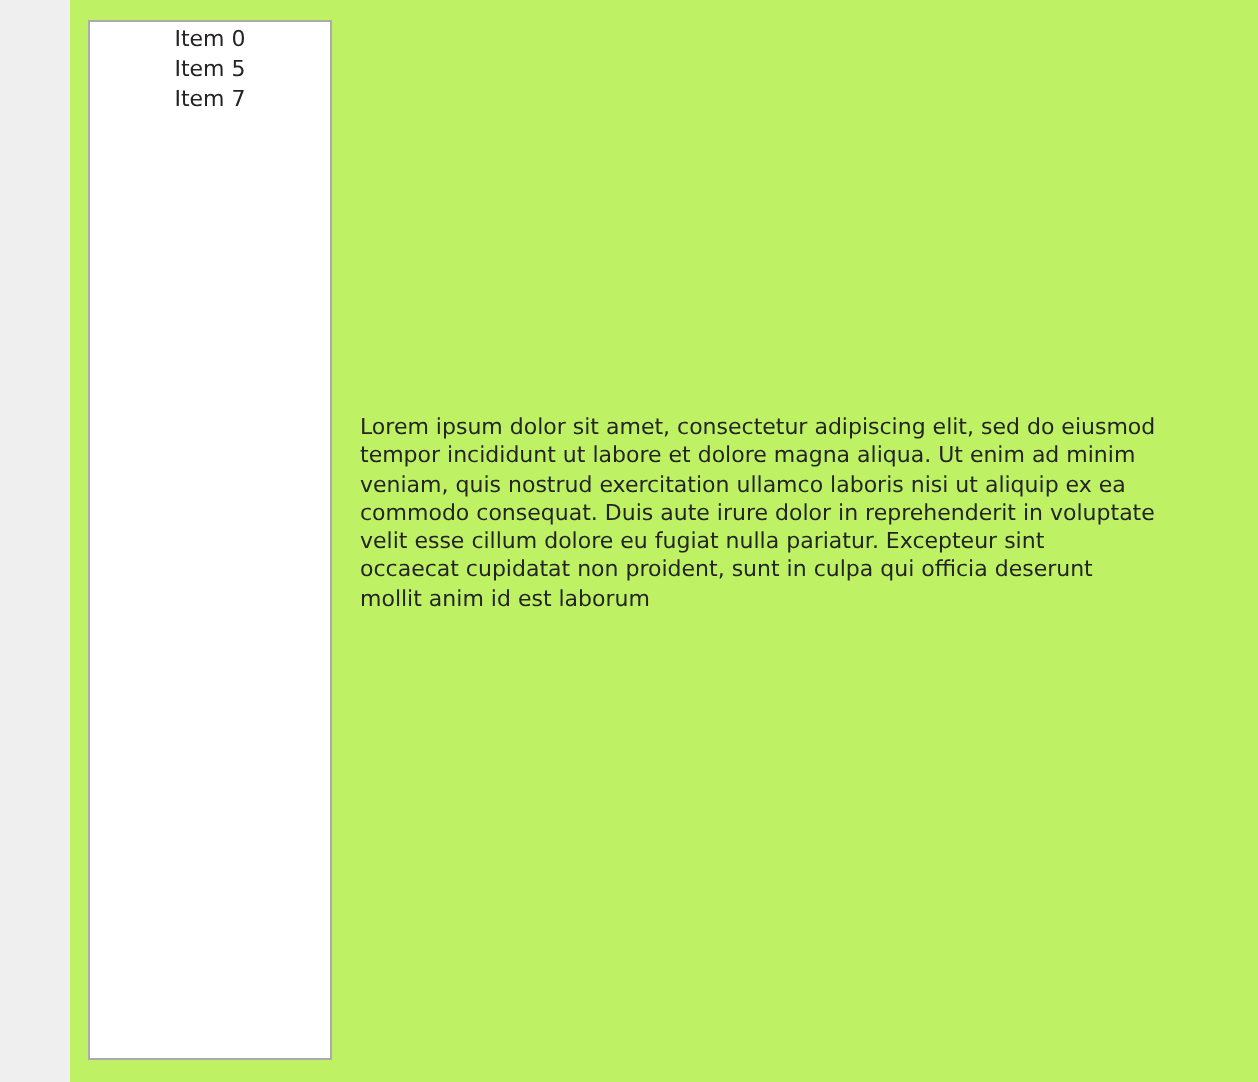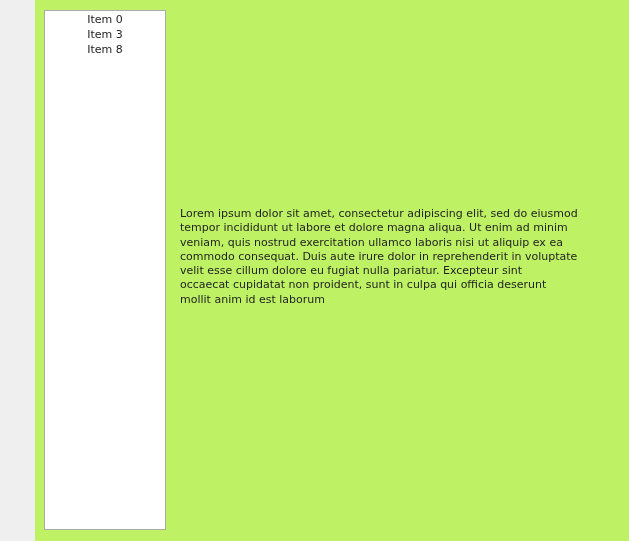--- a/index.html
+++ b/index.html
@@ -69,22 +69,22 @@
     cursor: default;
   }
 </style>
 </head>
 <body>
 
 <div class="window">
 
   <div class="listbox">
     <div class="list-item">Item 0</div>
-    <div class="list-item">Item 3</div>
-    <div class="list-item">Item 8</div>
+    <div class="list-item">Item 5</div>
+    <div class="list-item">Item 7</div>
   </div>
 
   <div class="lorem-label">Lorem ipsum dolor sit amet, consectetur adipiscing elit, sed do eiusmod
 tempor incididunt ut labore et dolore magna aliqua. Ut enim ad minim
 veniam, quis nostrud exercitation ullamco laboris nisi ut aliquip ex ea
 commodo consequat. Duis aute irure dolor in reprehenderit in voluptate
 velit esse cillum dolore eu fugiat nulla pariatur. Excepteur sint
 occaecat cupidatat non proident, sunt in culpa qui officia deserunt
 mollit anim id est laborum</div>
 

